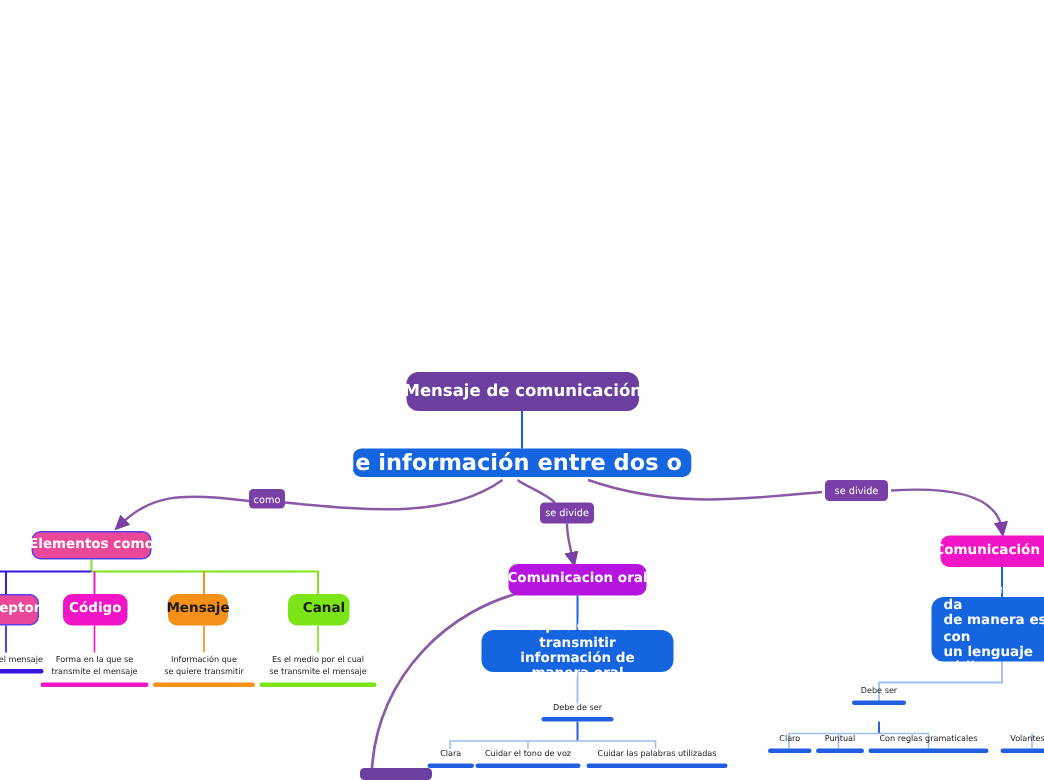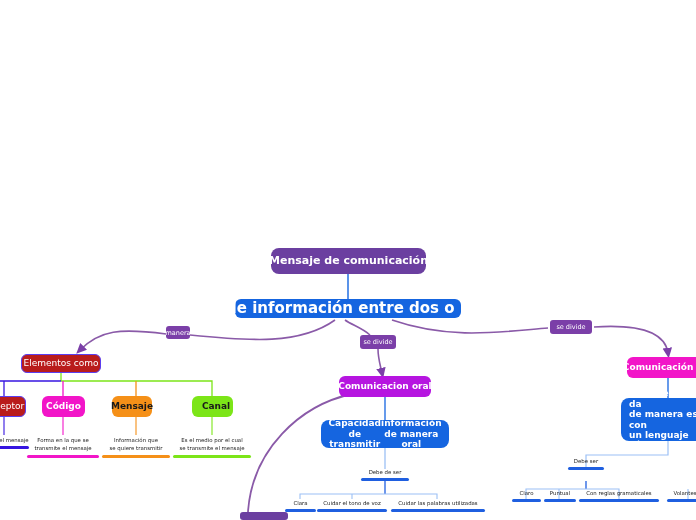--- a/index.html
+++ b/index.html
@@ -32,22 +32,22 @@
     background:#1565e0;color:#ffffff;
     font-size:15px;font-weight:bold;
     border-radius:6px;padding:0 10px;
   }
   .n-bigblue{
     background:#1565e0;color:#ffffff;
     font-size:9px;font-weight:bold;
     border-radius:8px;padding:3px 8px;
   }
   .n-indigo{
-    background:#b91c1c;color:#ffffff;
-    font-size:9px;font-weight:normal;
+    background:#ec4899;color:#ffffff;
+    font-size:9px;font-weight:bold;
     border-radius:6px;padding:0 10px;
     border:1px solid #5b3ef0;
   }
   .n-violet{
     background:#b615e0;color:#ffffff;
     font-size:9px;font-weight:bold;
     border-radius:6px;padding:0 10px;
   }
   .n-magenta{
     background:#f215c8;color:#ffffff;
@@ -143,21 +143,21 @@
 
   <div class="node n-root" style="left:271px;top:248px;width:155px;height:26px;">
     <span>Mensaje de comunicación</span>
   </div>
 
   <div class="node n-blue" style="left:235px;top:299px;width:226px;height:19px;">
     <span>Intercambio de información entre dos o mas personas</span>
   </div>
 
   <div class="lbl" style="left:166px;top:326px;width:24px;height:13px;">
-    <span>manera</span>
+    <span>como</span>
   </div>
 
   <div class="lbl" style="left:360px;top:335px;width:36px;height:14px;">
     <span>se divide</span>
   </div>
 
   <div class="lbl" style="left:550px;top:320px;width:42px;height:14px;">
     <span>se divide</span>
   </div>
 
@@ -201,21 +201,21 @@
   <div class="leaf" style="left:172px;top:437px;width:80px;">
     <span class="txt">Es el medio por el cual</span>
     <span class="txt">se transmite el mensaje</span>
     <span class="bar" style="background:#7ce518;width:78px;"></span>
   </div>
 
   <div class="node n-violet" style="left:339px;top:376px;width:92px;height:21px;">
     <span>Comunicacion oral</span>
   </div>
 
-  <div class="node n-bigblue multiline" style="left:321px;top:420px;width:128px;height:28px;flex-direction:row;">
+  <div class="node n-bigblue multiline" style="left:321px;top:420px;width:128px;height:28px;flex-direction:column;">
     <span>Capacidad de transmitir</span>
     <span>información de manera oral</span>
   </div>
 
   <div class="leaf" style="left:356px;top:469px;width:58px;">
     <span class="txt">Debe de ser</span>
     <span class="bar" style="background:#1f5fe0;width:48px;"></span>
   </div>
 
   <div class="leaf" style="left:284px;top:500px;width:33px;">

